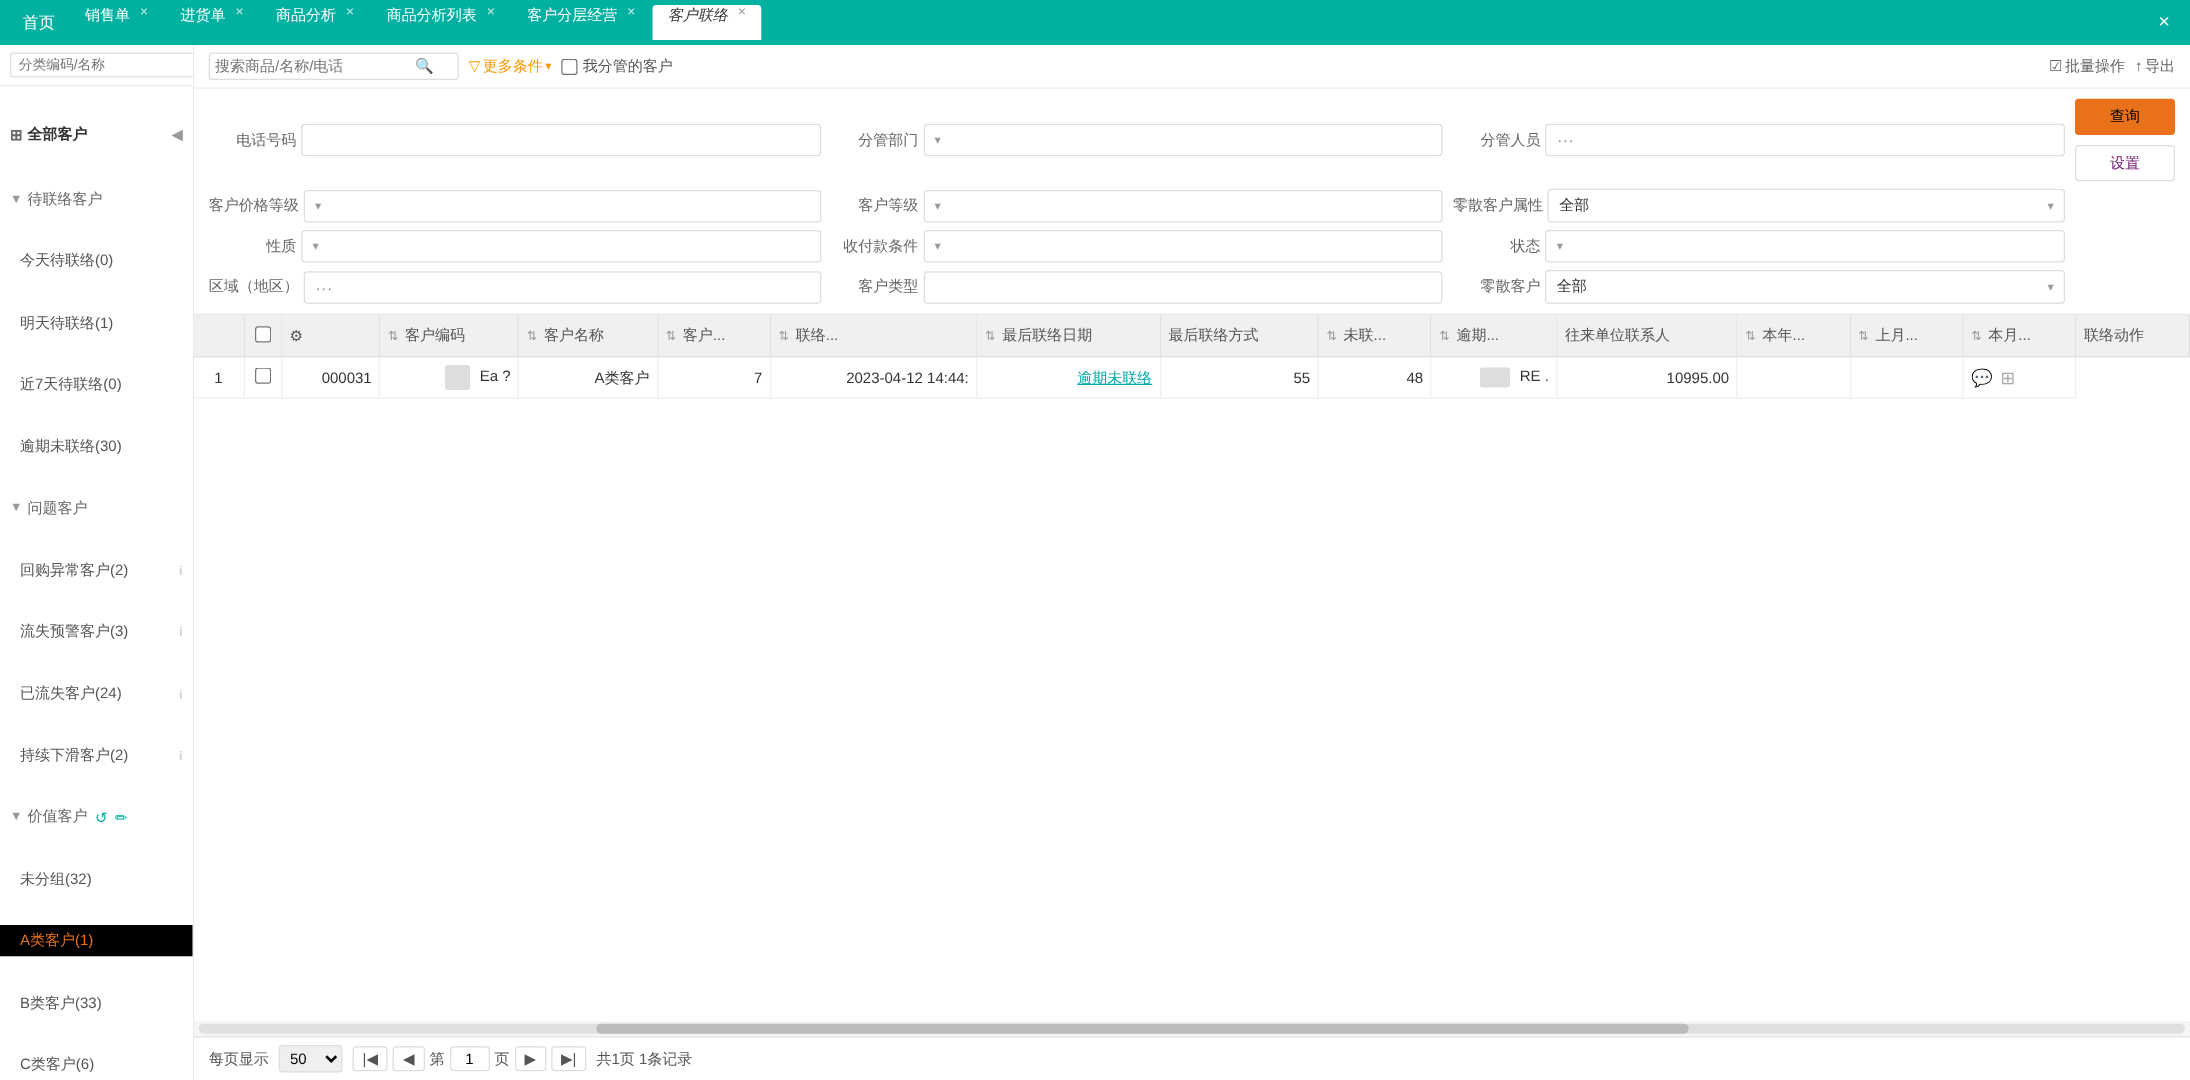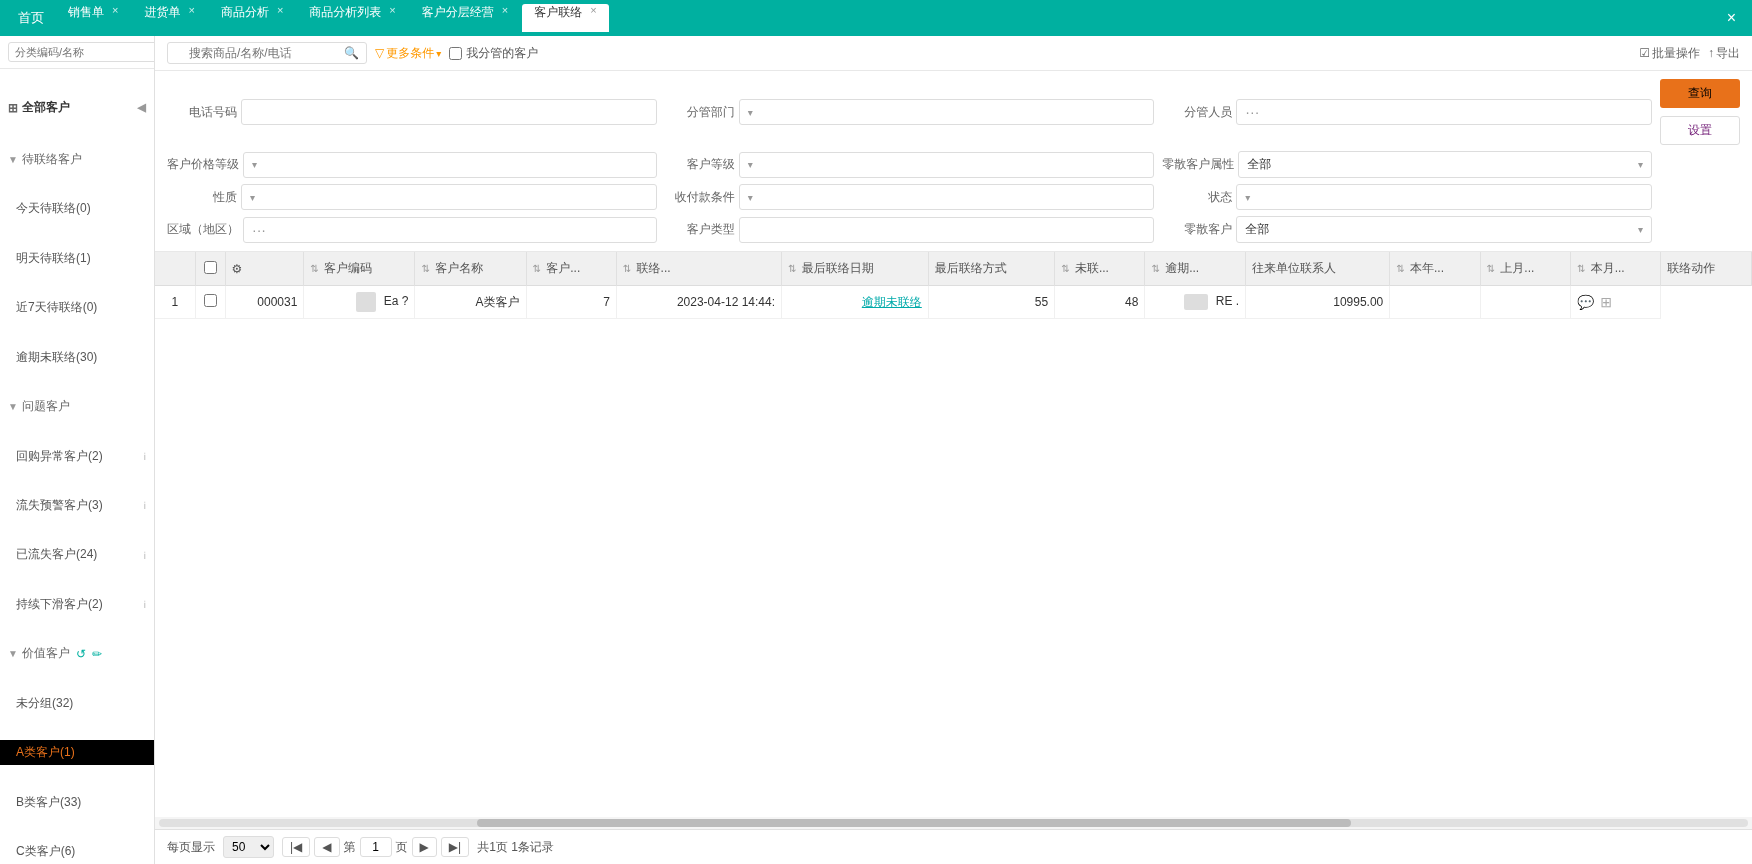--- a/index.html
+++ b/index.html
@@ -19,21 +19,21 @@
       padding: 0 12px;
       display: flex;
       align-items: flex-start;
       color: #fff;
       cursor: pointer;
       border-radius: 3px 3px 0 0;
       gap: 4px;
       font-size: 12px;
       white-space: nowrap;
     }
-    .nav-tab.active { background: #fff; color: #333; }
+    .nav-tab.active { background: #fff; color: #333; font-style: italic; }
     .nav-tab .close-x { color: rgba(255,255,255,0.8); font-size: 11px; margin-left: 4px; cursor: pointer; }
     .nav-tab.active .close-x { color: #999; }
     .nav-home { color: #fff; font-size: 13px; padding: 0 10px; cursor: pointer; }
     .nav-spacer { flex: 1; }
     .nav-close-btn {
       color: #fff;
       font-size: 16px;
       cursor: pointer;
       padding: 0 8px;
     }
@@ -125,21 +125,21 @@
       display: flex;
       align-items: center;
       gap: 8px;
       border-bottom: 1px solid #e8e8e8;
     }
     .filter-search {
       display: flex;
       align-items: center;
       border: 1px solid #ddd;
       border-radius: 3px;
-      padding: 3px 21px;
+      padding: 3px 4px;
       background: #fff;
       width: 200px;
     }
     .filter-search input {
       border: none;
       outline: none;
       font-size: 12px;
       color: #999;
       width: 160px;
     }

